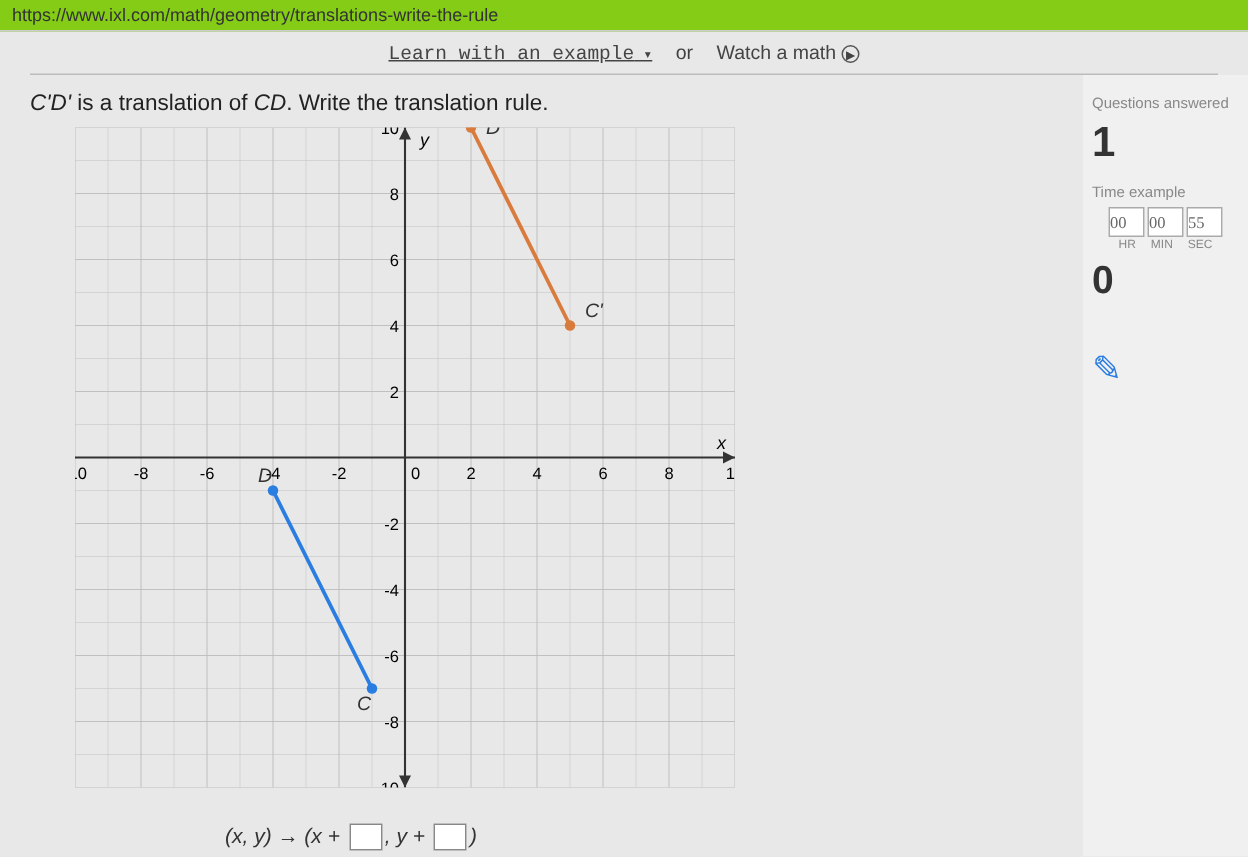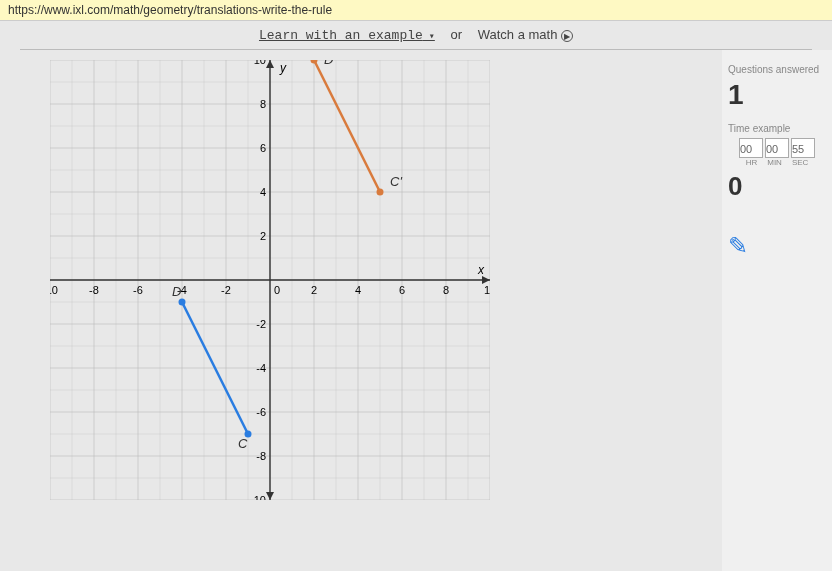--- a/index.html
+++ b/index.html
@@ -5,21 +5,21 @@
     * { box-sizing: border-box; margin: 0; padding: 0; }
     body {
       font-family: Arial, sans-serif;
       background: #e8e8e8;
       width: 832px;
       height: 571px;
       overflow: hidden;
       position: relative;
     }
     .url-bar {
-      background: #fef9c3;
+      background: #84cc16;
       border-bottom: 1px solid #ccc;
       padding: 3px 8px;
       font-size: 12px;
       color: #333;
     }
     .top-actions {
       text-align: center;
       padding: 6px 0;
       font-size: 13px;
       color: #444;
@@ -106,20 +106,21 @@
       gap: 2px;
       margin-top: 4px;
     }
     .time-boxes .tb {
       border: 1px solid #aaa;
       background: #fff;
       width: 24px;
       height: 20px;
       line-height: 20px;
       font-size: 11px;
+      font-family: Liberation Serif, serif;
     }
     .time-units {
       display: flex;
       justify-content: center;
       gap: 10px;
       font-size: 8px;
       color: #888;
     }
     .smartscore {
       font-size: 10px;
@@ -149,20 +150,23 @@
   <span class="learn chev">Learn with an example</span>
   <span class="or">or</span>
   <span class="watch">
     <span>Watch a math</span>
     <span class="play-icon">▶</span>
   </span>
 </div>
 
 <div class="content">
   <div class="main">
+    <p class="question">
+      <span class="italic">C'D'</span><span> is a translation of </span><span class="italic">CD</span><span>. Write the translation rule.</span>
+    </p>
 
     <div class="graph-wrap">
       <svg id="graph" width="440" height="440" viewBox="0 0 440 440">
           <line x1="0" y1="0" x2="0" y2="440" stroke="#bbb" stroke-width="0.6"></line>
           <line x1="22" y1="0" x2="22" y2="440" stroke="#bbb" stroke-width="0.3"></line>
           <line x1="44" y1="0" x2="44" y2="440" stroke="#bbb" stroke-width="0.6"></line>
           <line x1="66" y1="0" x2="66" y2="440" stroke="#bbb" stroke-width="0.3"></line>
           <line x1="88" y1="0" x2="88" y2="440" stroke="#bbb" stroke-width="0.6"></line>
           <line x1="110" y1="0" x2="110" y2="440" stroke="#bbb" stroke-width="0.3"></line>
           <line x1="132" y1="0" x2="132" y2="440" stroke="#bbb" stroke-width="0.6"></line>
@@ -235,20 +239,25 @@
           <circle cx="198" cy="374" r="3.5" fill="#2a7de1"></circle>
           <text x="188" y="388" font-size="13" font-style="italic" fill="#333">C</text>
           <line x1="264" y1="0" x2="330" y2="132" stroke="#d97b3d" stroke-width="2.5"></line>
           <circle cx="264" cy="0" r="3.5" fill="#d97b3d"></circle>
           <text x="274" y="4" font-size="13" font-style="italic" fill="#333">D'</text>
           <circle cx="330" cy="132" r="3.5" fill="#d97b3d"></circle>
           <text x="340" y="126" font-size="13" font-style="italic" fill="#333">C'</text>
         </svg>
     </div>
 
+    <div class="answer-row">
+      <span>(x, y)</span>
+      <span>→</span>
+      <span>(x + </span><span class="box-input"></span><span>, y + </span><span class="box-input"></span><span>)</span>
+    </div>
   </div>
 
   <div class="sidebar">
     <div class="lbl">Questions answered</div>
     <div class="big">1</div>
 
     <div class="lbl">Time example</div>
     <div class="time-boxes">
       <div class="tb">00</div>
       <div class="tb">00</div>

